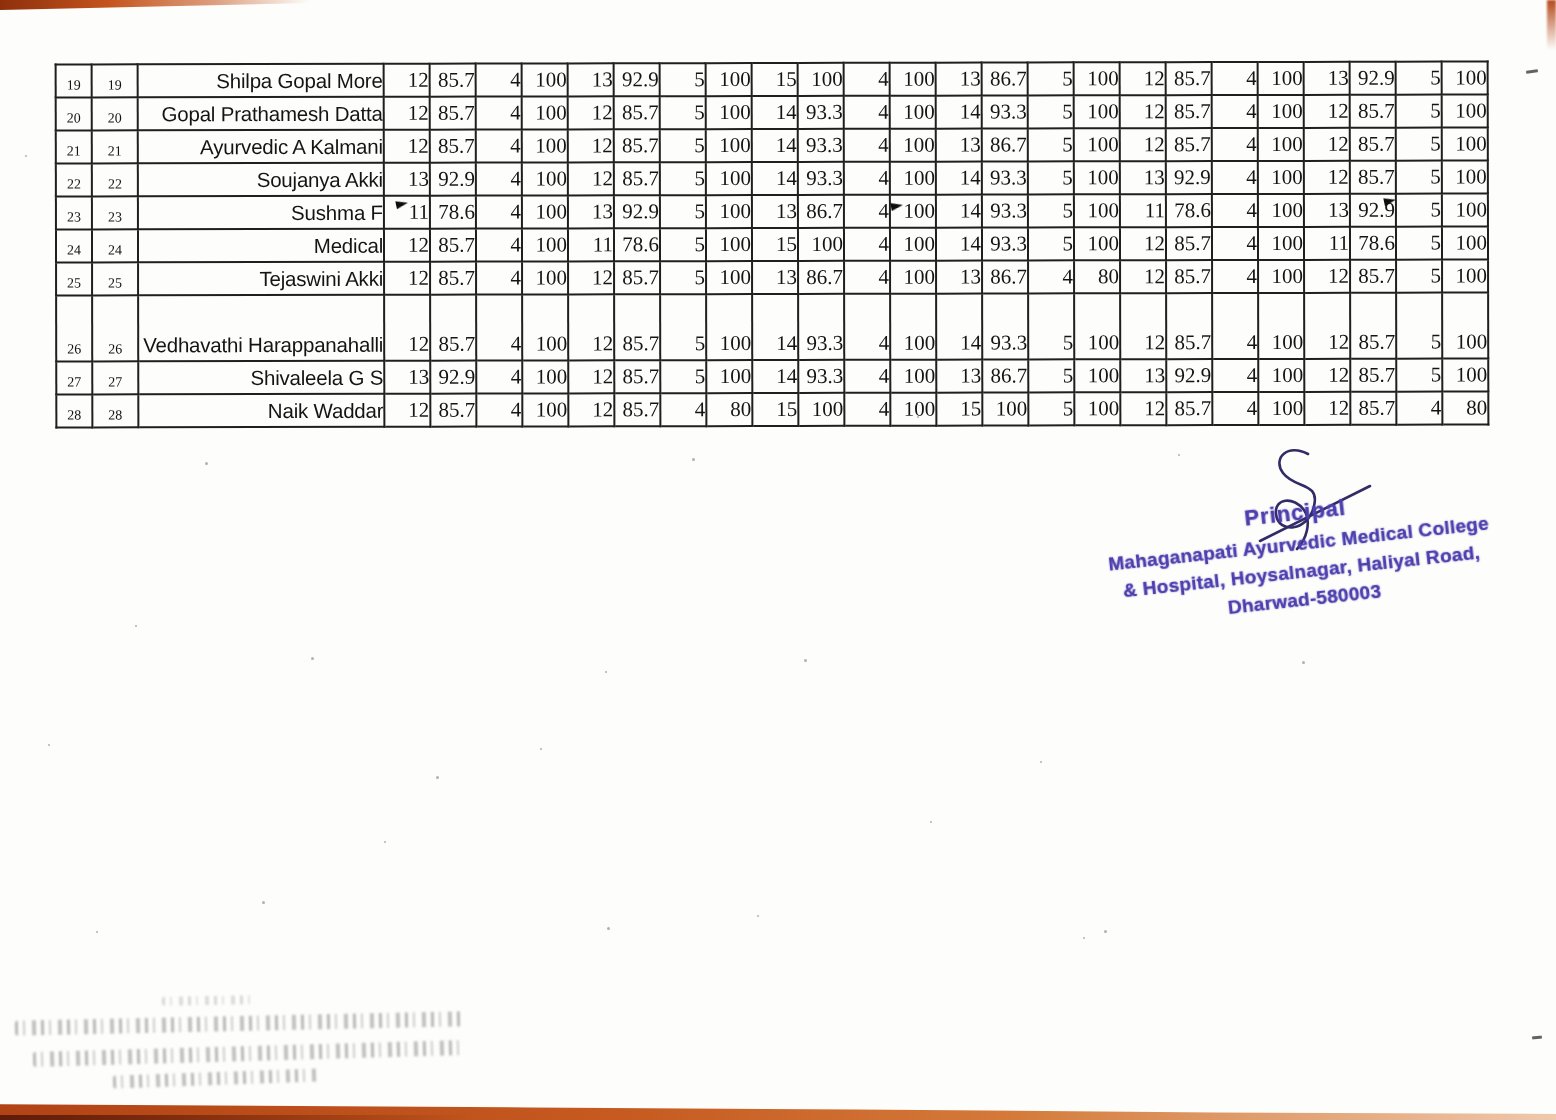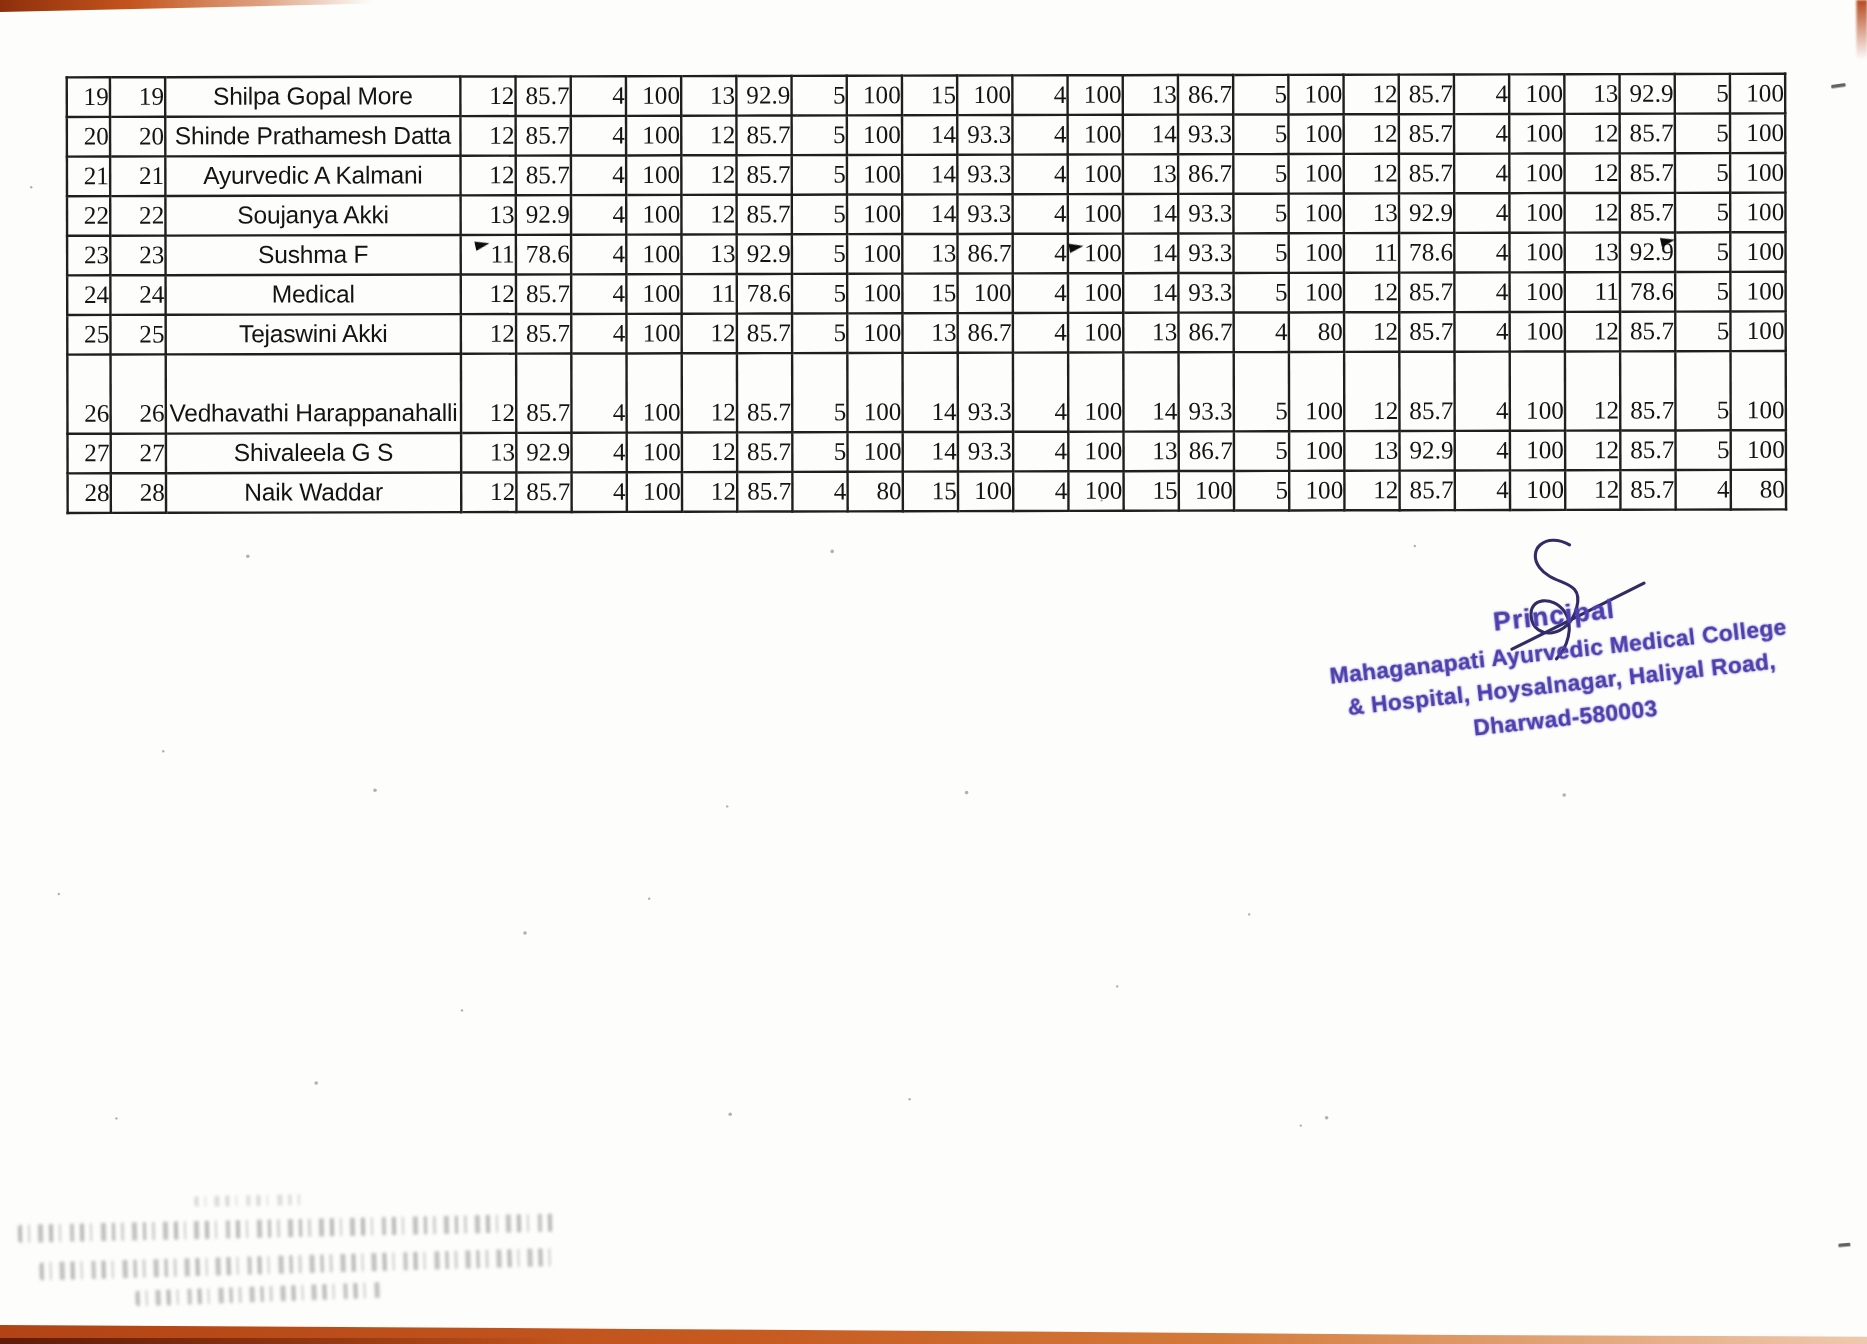--- a/index.html
+++ b/index.html
@@ -47,22 +47,22 @@
   table.att td{
     border:2px solid #1f1f1f;
     vertical-align:bottom;
     padding:0 0 3px 0;
     color:#141414;
     overflow:hidden;
     white-space:normal;
   }
   tr.r{height:33px;}
   tr.r.tall{height:66px;}
-  td.c-sl{text-align:right;font-family:"Liberation Serif",serif;font-size:21px;}
-  td.c-name{text-align:center;padding-left:4px;font-size:20.5px;line-height:24px;letter-spacing:-0.2px;}
+  td.c-sl{text-align:center;font-family:"Liberation Serif",serif;font-size:14px;}
+  td.c-name{text-align:right;padding-left:4px;font-size:20.5px;line-height:24px;letter-spacing:-0.2px;}
   td.c-n{text-align:right;padding-right:4px;font-family:"Liberation Serif",serif;font-size:21px;}
 
   
   .pen-arrow{
     position:absolute;width:0;height:0;
     border-left:12px solid #0d0d0d;
     border-top:4px solid transparent;
     border-bottom:4px solid transparent;
     filter:blur(.3px);
   }
@@ -159,21 +159,21 @@
           <td class="c-n">4</td>
           <td class="c-n">100</td>
           <td class="c-n">13</td>
           <td class="c-n">92.9</td>
           <td class="c-n">5</td>
           <td class="c-n">100</td>
         </tr>
         <tr class="r">
           <td class="c-sl">20</td>
           <td class="c-sl">20</td>
-          <td class="c-name">Shinde Prathamesh Datta</td>
+          <td class="c-name">Gopal Prathamesh Datta</td>
           <td class="c-n">12</td>
           <td class="c-n">85.7</td>
           <td class="c-n">4</td>
           <td class="c-n">100</td>
           <td class="c-n">12</td>
           <td class="c-n">85.7</td>
           <td class="c-n">5</td>
           <td class="c-n">100</td>
           <td class="c-n">14</td>
           <td class="c-n">93.3</td>

